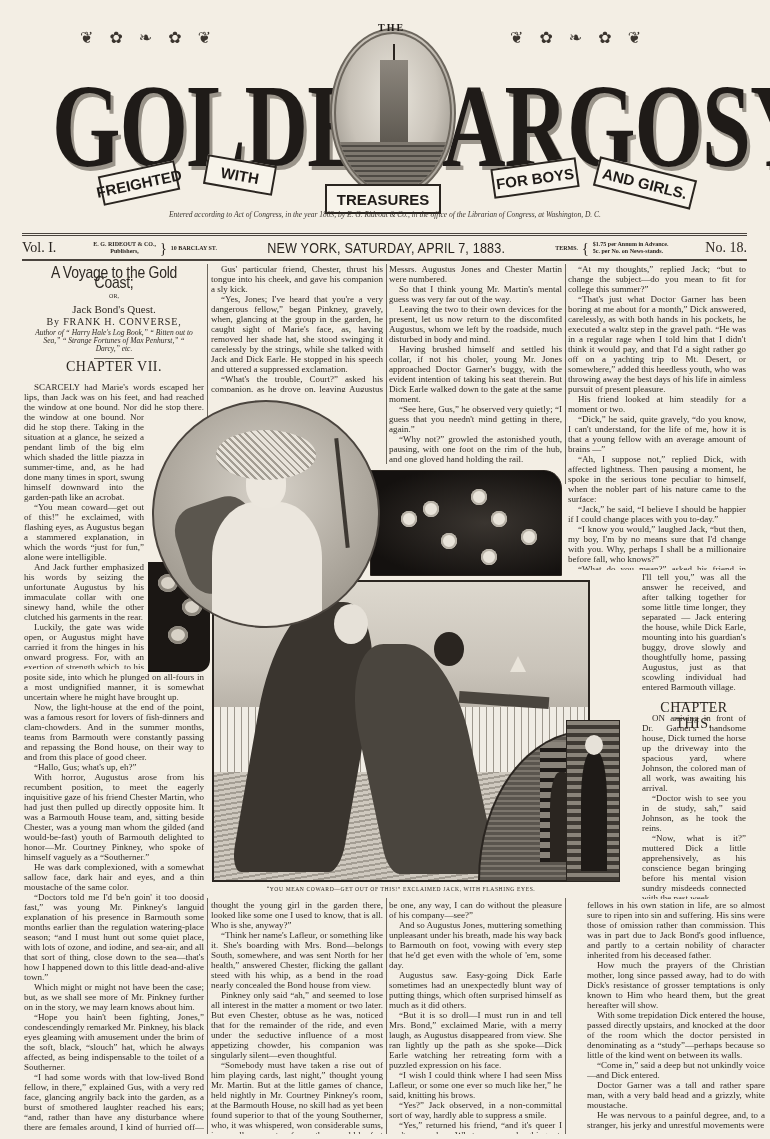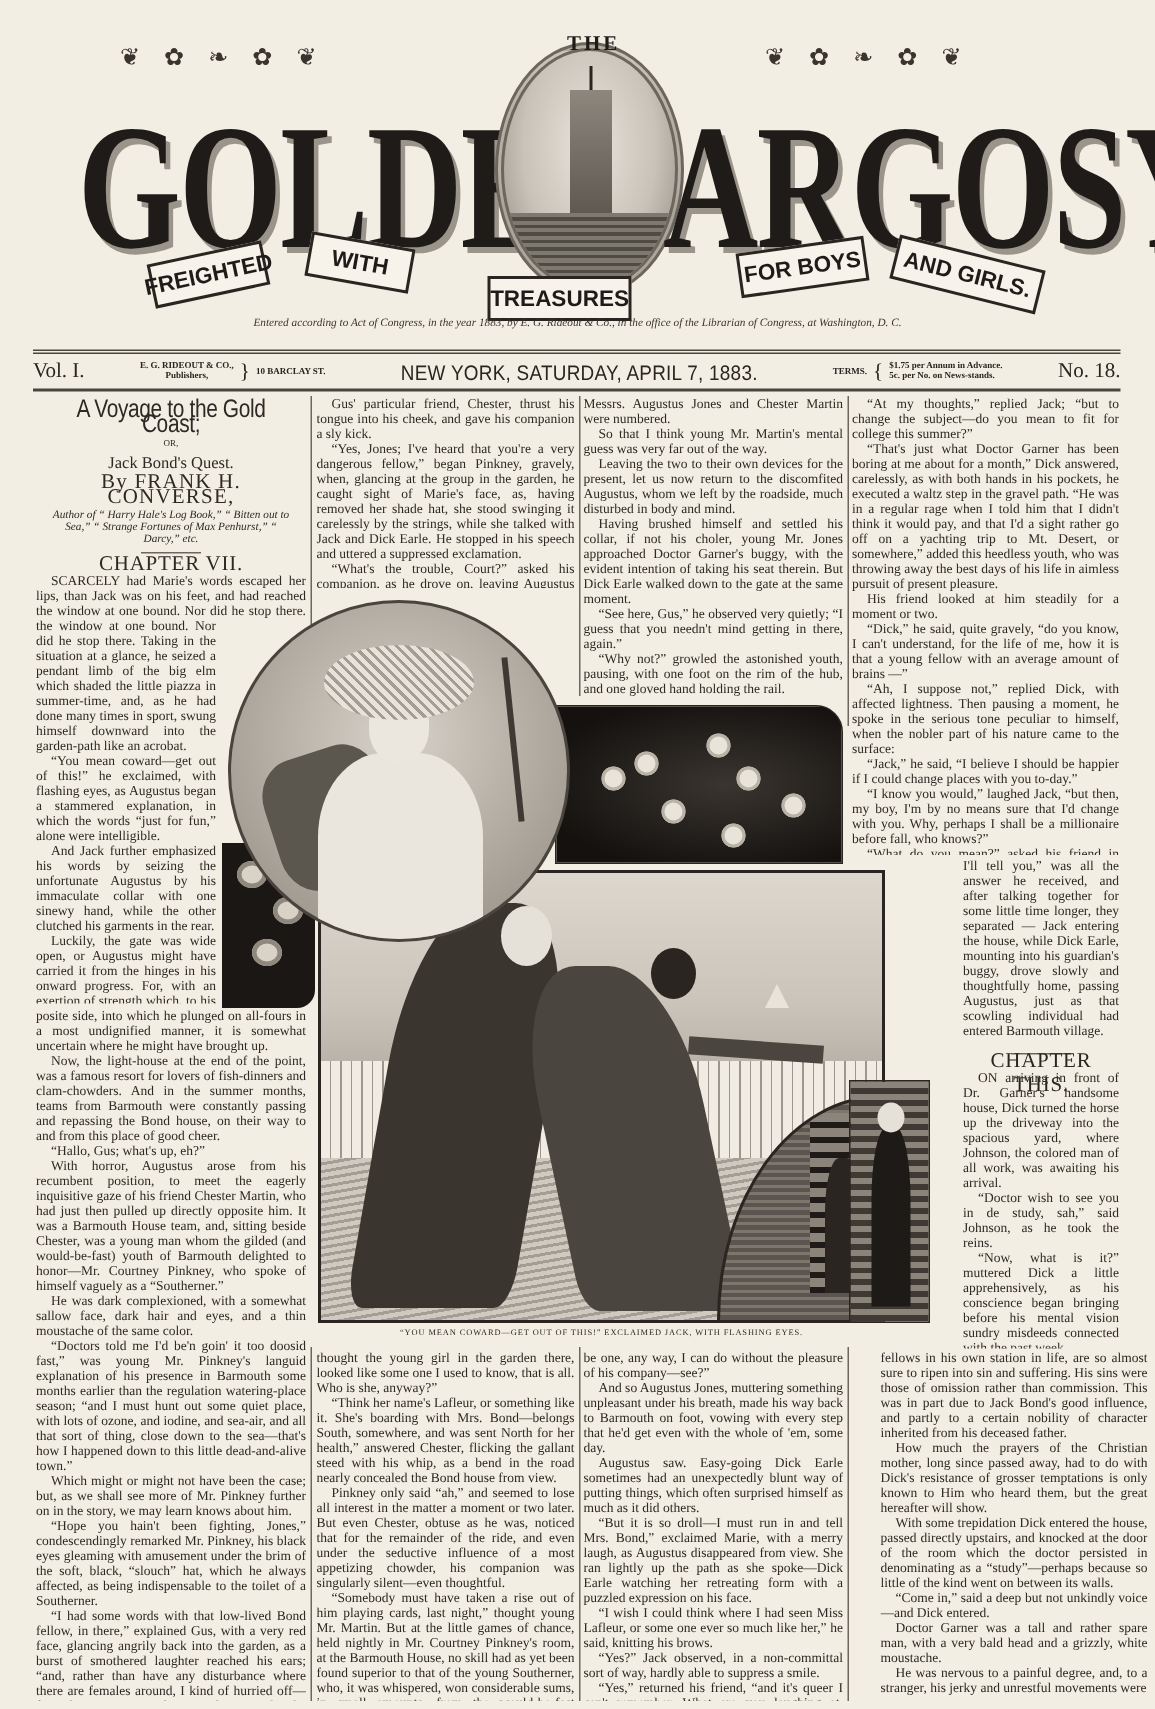--- a/index.html
+++ b/index.html
@@ -18,21 +18,21 @@
     position: absolute; top: 50px;
     font-family: "Liberation Serif", serif; font-weight: bold;
     font-size: 88px; letter-spacing: -1px; color: #1f1b18;
     text-shadow: 3px 3px 0 #9a948a;
     transform: scaleY(1.35); transform-origin: top left;
   }
   .title-left { left: 12px; }
   .title-right { left: 402px; }
   .the-word {
     position: absolute; left: 338px; top: 14px;
-    font-size: 14px; font-weight: bold; letter-spacing: 2px; color: #1f1b18;
+    font-size: 10px; font-weight: bold; letter-spacing: 2px; color: #1f1b18;
   }
   .ship-oval {
     position: absolute; left: 290px; top: 20px; width: 126px; height: 170px;
     border-radius: 50%;
     border: 6px double #6c665d;
     background: radial-gradient(ellipse at 50% 40%, #e9e5dc 0%, #c8c2b8 55%, #8a857c 100%);
     overflow: hidden;
   }
   .ship-sail { position: absolute; left: 44px; top: 26px; width: 28px; height: 84px;
     background: linear-gradient(#8d877e, #5d5850); }
@@ -41,21 +41,21 @@
     background: repeating-linear-gradient(0deg, #4e4a44 0 2px, #7e786f 2px 5px); }
   .vine { position: absolute; top: 20px; height: 40px; color: #3a342e; font-size: 16px; letter-spacing: 6px; }
   .ribbon {
     position: absolute; top: 160px; height: 30px;
     border: 2px solid #2a2520; background: #f7f3ea;
     font-family: "Liberation Sans", sans-serif; font-weight: bold; font-size: 15px;
     display: flex; align-items: center; justify-content: center; color: #1f1b18;
   }
   .rib-1 { left: 60px; width: 78px; transform: rotate(-12deg); }
   .rib-2 { left: 165px; width: 70px; top: 152px; transform: rotate(10deg); }
-  .rib-3 { left: 285px; width: 96px; top: 176px; }
+  .rib-3 { left: 285px; width: 116px; top: 176px; }
   .rib-4 { left: 452px; width: 86px; top: 155px; transform: rotate(-8deg); }
   .rib-5 { left: 555px; width: 100px; transform: rotate(14deg); }
   .copyright {
     position: absolute; left: 0; top: 210px; width: 770px; text-align: center;
     font-style: italic; font-size: 7.5px; color: #3a342e;
   }
 
   
   .rule-top { position: absolute; left: 22px; top: 233px; width: 725px; height: 3px;
     border-top: 1px solid #4a443e; border-bottom: 1px solid #4a443e; }
@@ -72,21 +72,21 @@
 
   
   .col { position: absolute; font-size: 9px; line-height: 10px; text-align: justify; color: #2e2924; }
   .col p { text-indent: 10px; margin-bottom: 0; }
   .col p.noindent { text-indent: 0; }
   .col-rule { position: absolute; width: 1px; background: #6c665d; }
 
   .story-title { font-family: "Liberation Sans", sans-serif; font-size: 17px; text-align: center; letter-spacing: -0.3px; transform: scaleX(0.82); transform-origin: center; margin-top: 4px; }
   .story-or { font-size: 6px; text-align: center; margin-top: 3px; }
   .story-sub { font-size: 11px; text-align: center; margin-top: 3px; }
-  .byline { font-size: 14px; text-align: center; letter-spacing: 0.8px; margin-top: 3px; }
+  .byline { font-size: 10px; text-align: center; letter-spacing: 0.8px; margin-top: 3px; }
   .author-of { font-size: 7.5px; font-style: italic; text-align: center; line-height: 8px; margin-top: 2px; padding: 0 10px; }
   .short-rule { width: 40px; height: 1px; background: #6c665d; margin: 5px auto 3px; }
   .chapter { font-size: 14px; text-align: center; letter-spacing: 0.5px; margin-bottom: 2px; }
 
   
   .ill { position: absolute; overflow: hidden; }
   .ill-girl {
     left: 152px; top: 400px; width: 228px; height: 228px; border-radius: 50%;
     background: radial-gradient(circle at 50% 40%, #d7d2c9 0%, #b3ada3 50%, #8f897f 100%);
     border: 2px solid #4a443e;

